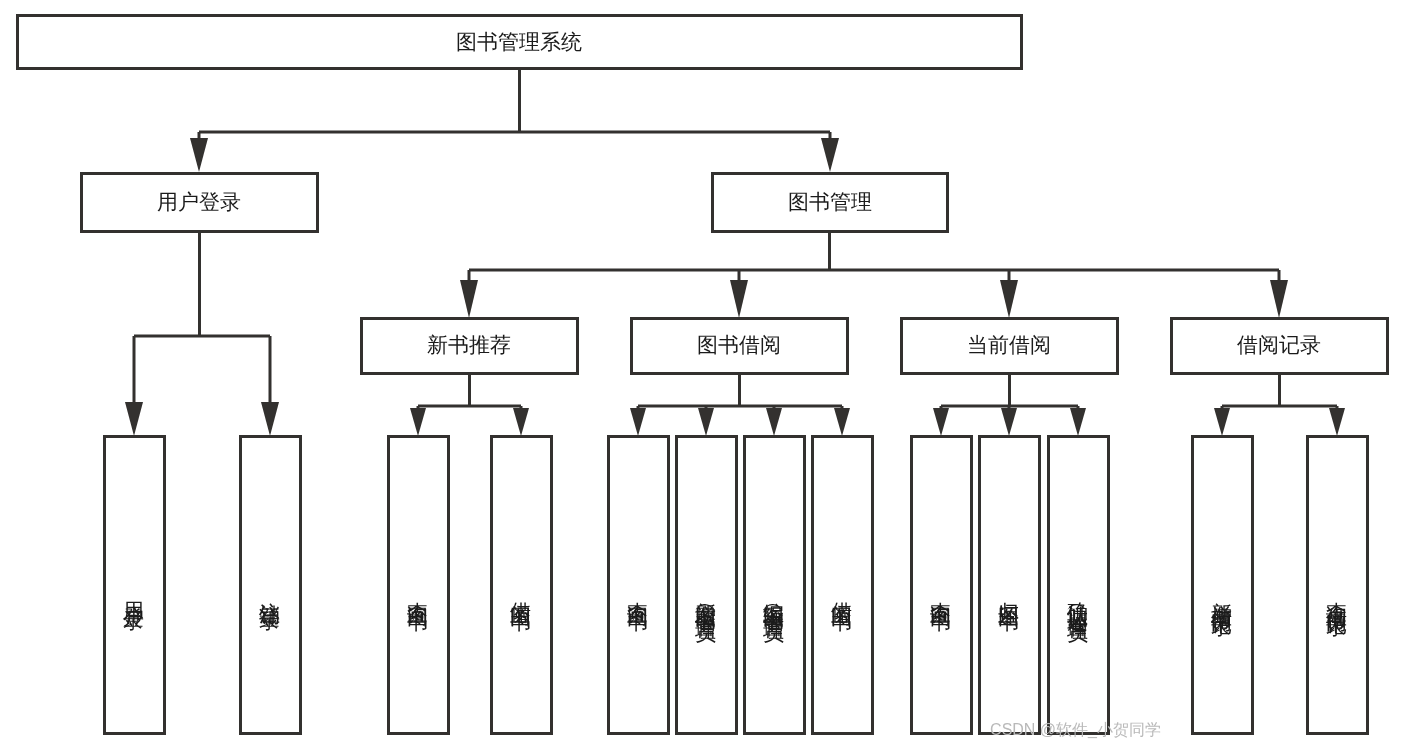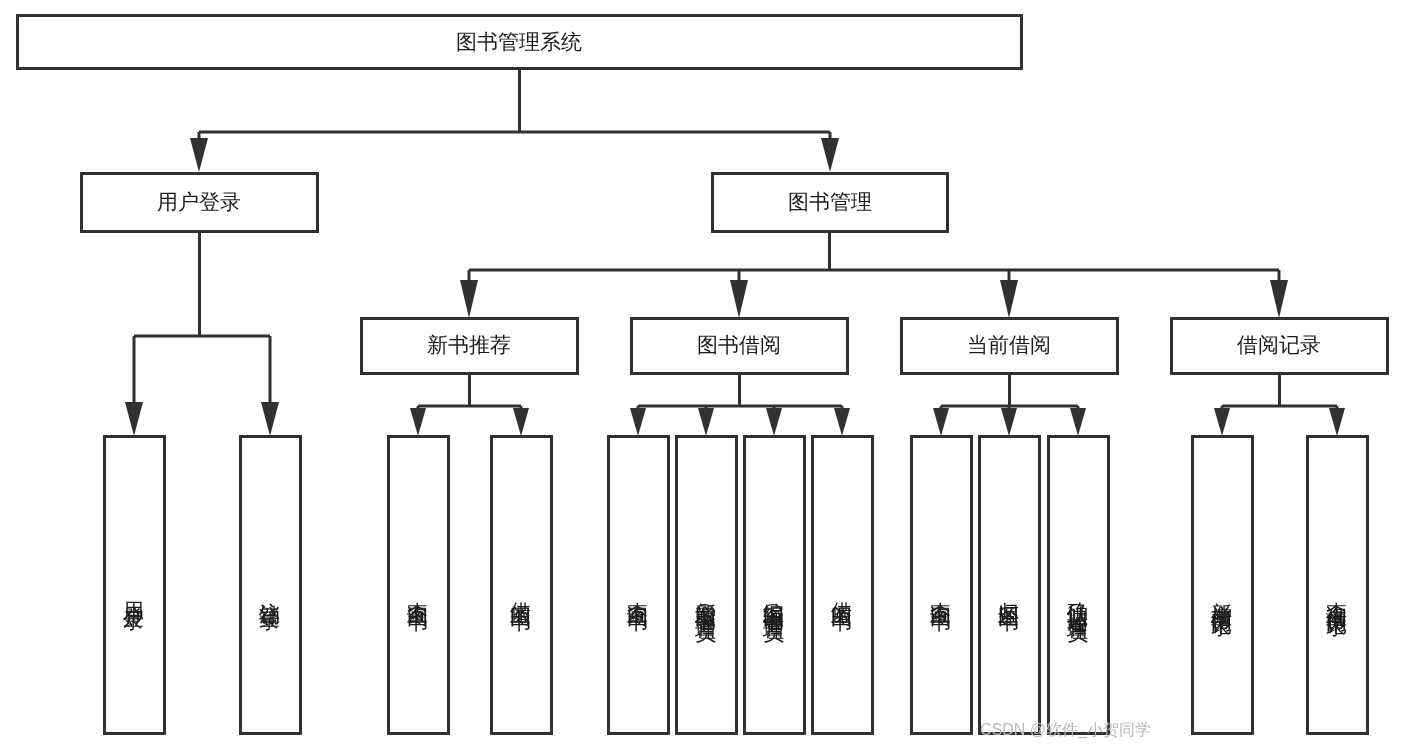--- a/index.html
+++ b/index.html
@@ -11,20 +11,21 @@
     width: 1405px;
     height: 747px;
     font-family: "Liberation Sans", "DejaVu Sans", sans-serif;
     overflow: hidden;
   }
   #diagram-root {
     position: relative;
     width: 1159px;
     height: 747px;
     background: #ffffff;
+    padding-left: 10px;
   }
   svg#flow {
     position: absolute;
     top: 0;
     left: 0;
     width: 1405px;
     height: 747px;
     display: block;
   }
   .node-box {

